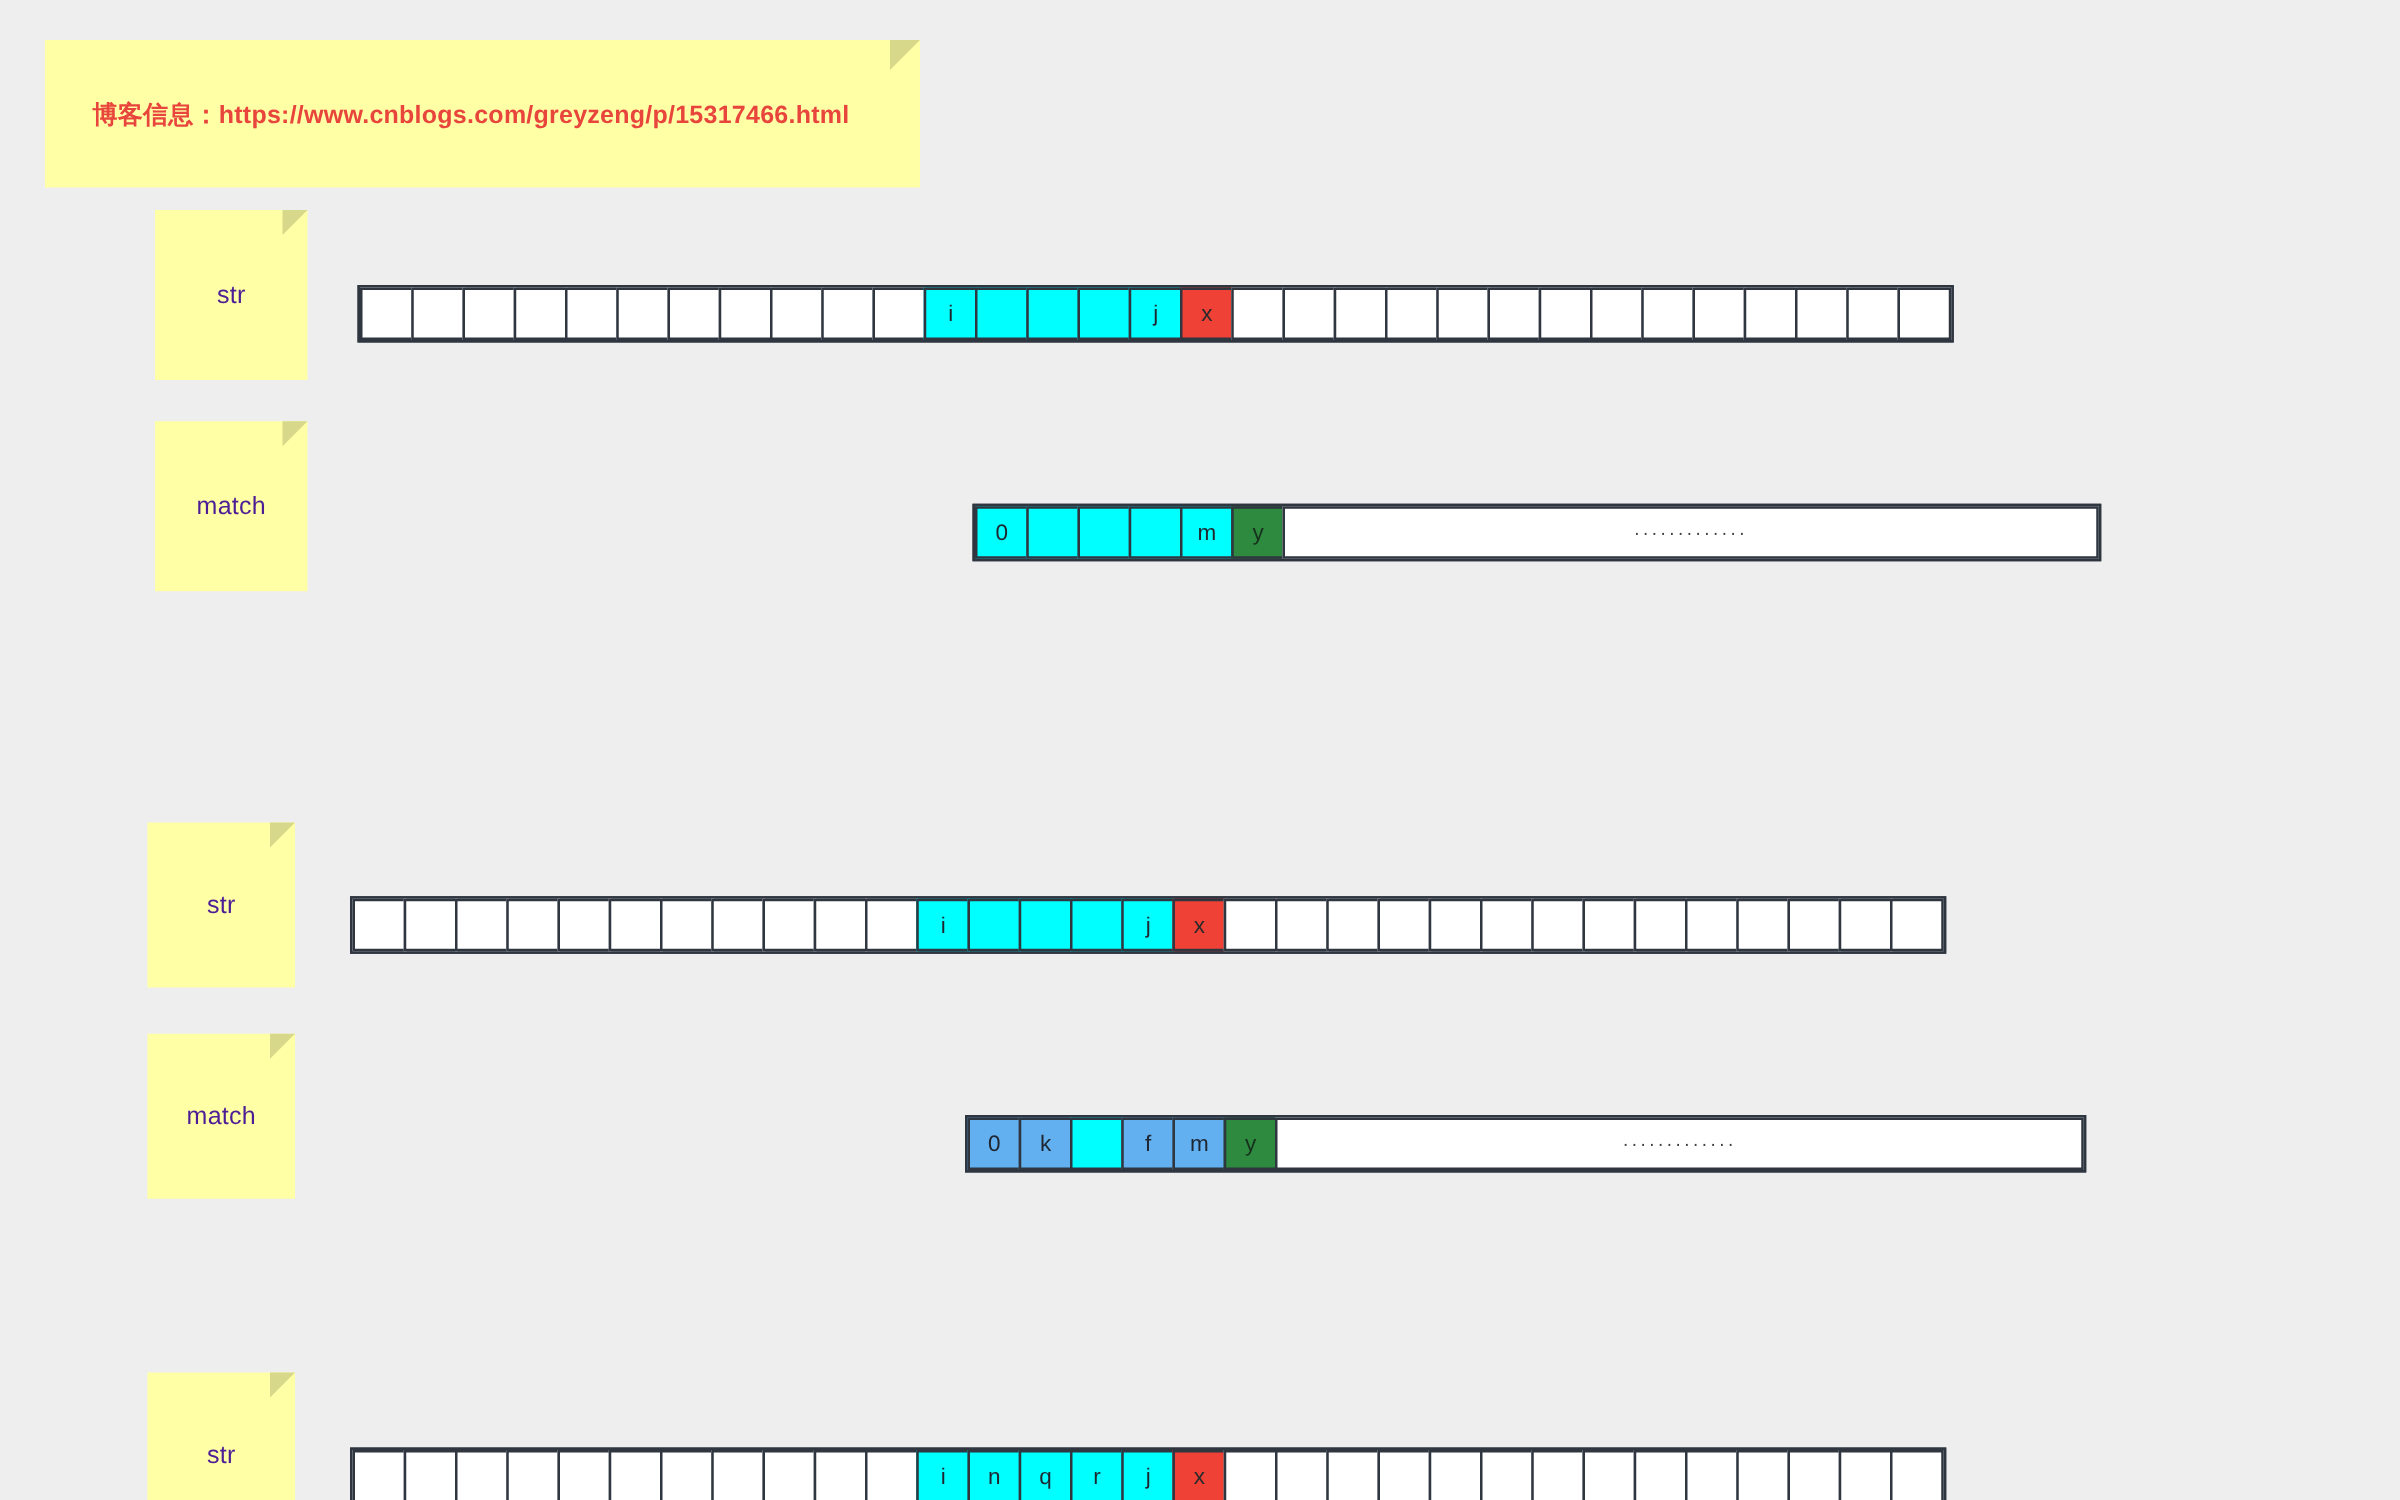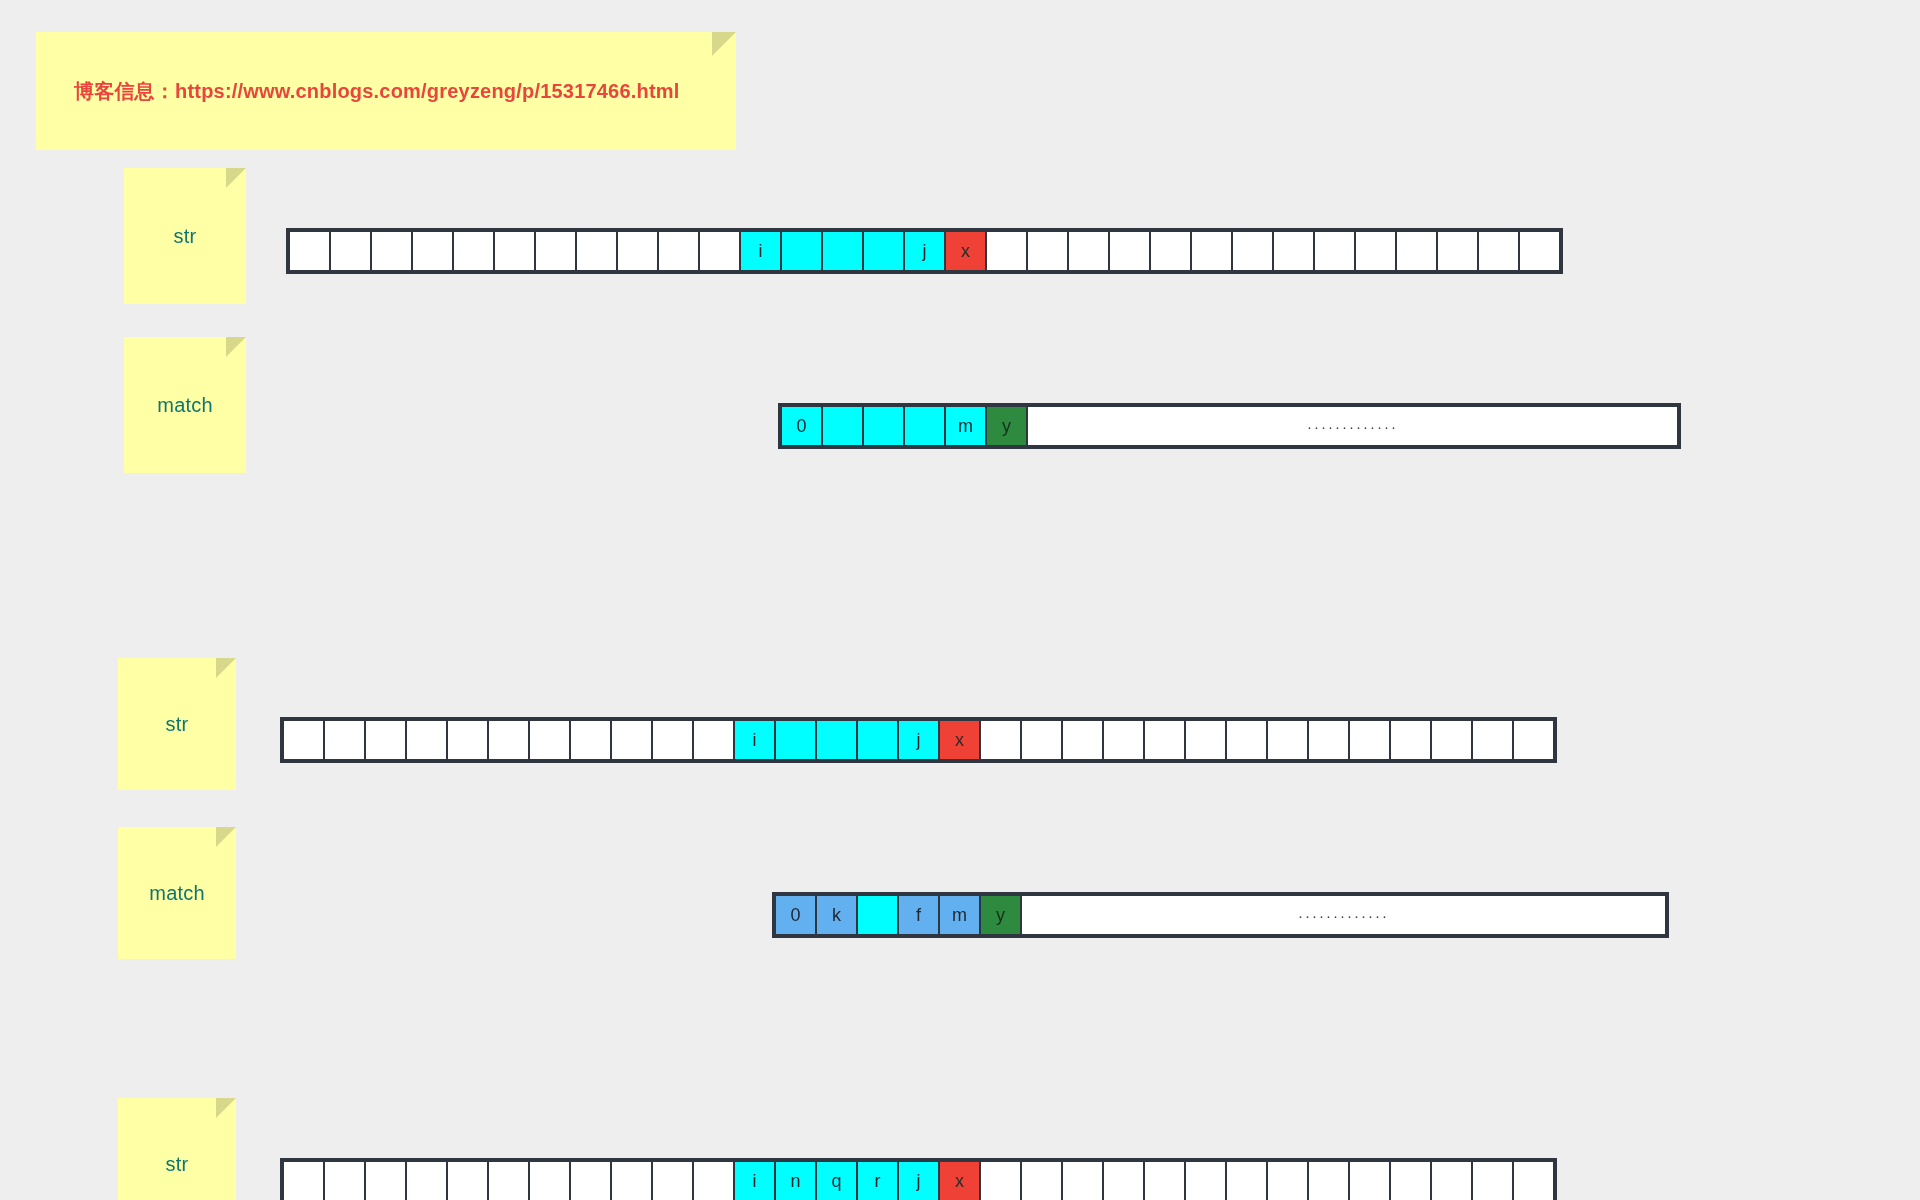--- a/index.html
+++ b/index.html
@@ -9,21 +9,21 @@
     background: #eeeeee;
     font-family: "Liberation Sans", sans-serif;
     overflow: hidden;
   }
   .canvas { position: relative; width: 1572px; height: 1200px; }
 
   
   .note {
     position: absolute;
     background: #ffffa6;
-    color: #0f766e;
+    color: #4c1d95;
     display: flex;
     align-items: center;
     justify-content: center;
     font-size: 20px;
     letter-spacing: .2px;
   }
   .note .fold {
     position: absolute;
     top: 0; right: 0;
     width: 0; height: 0;

